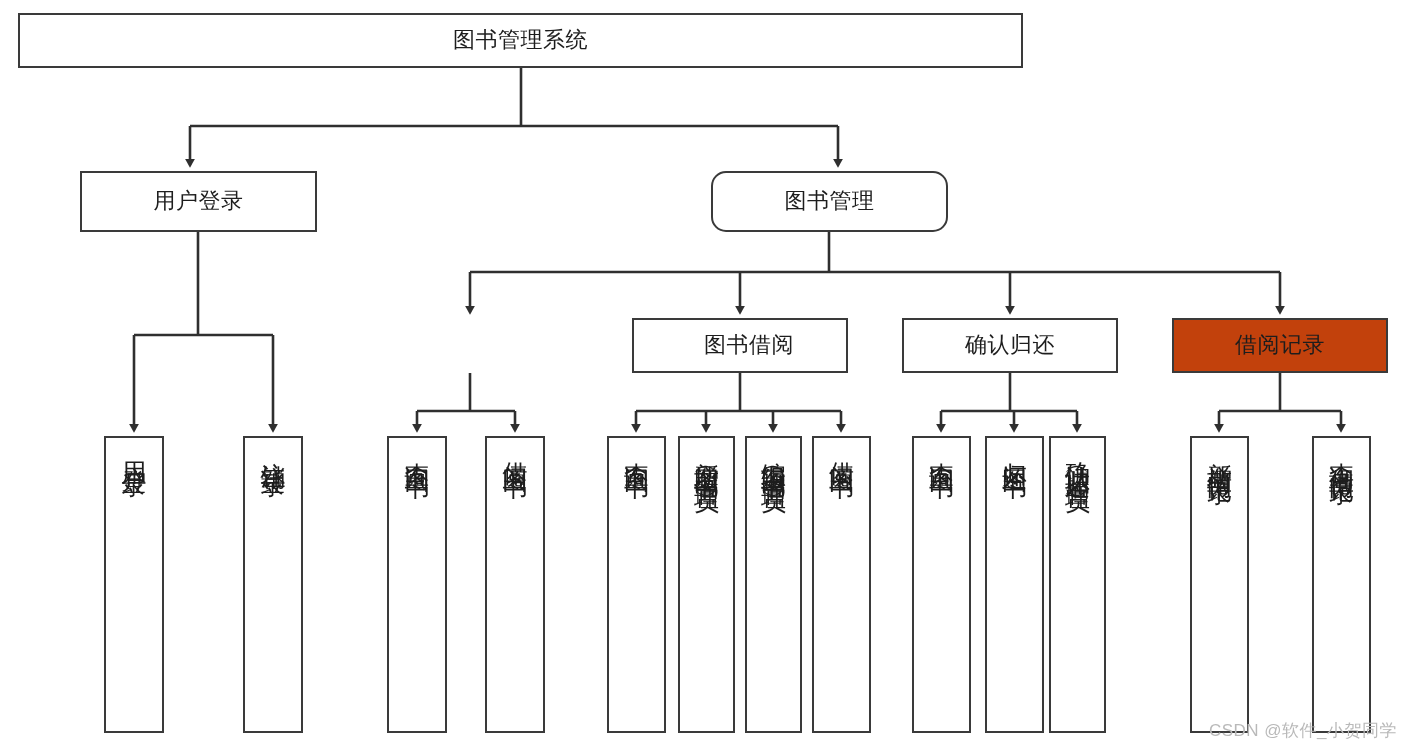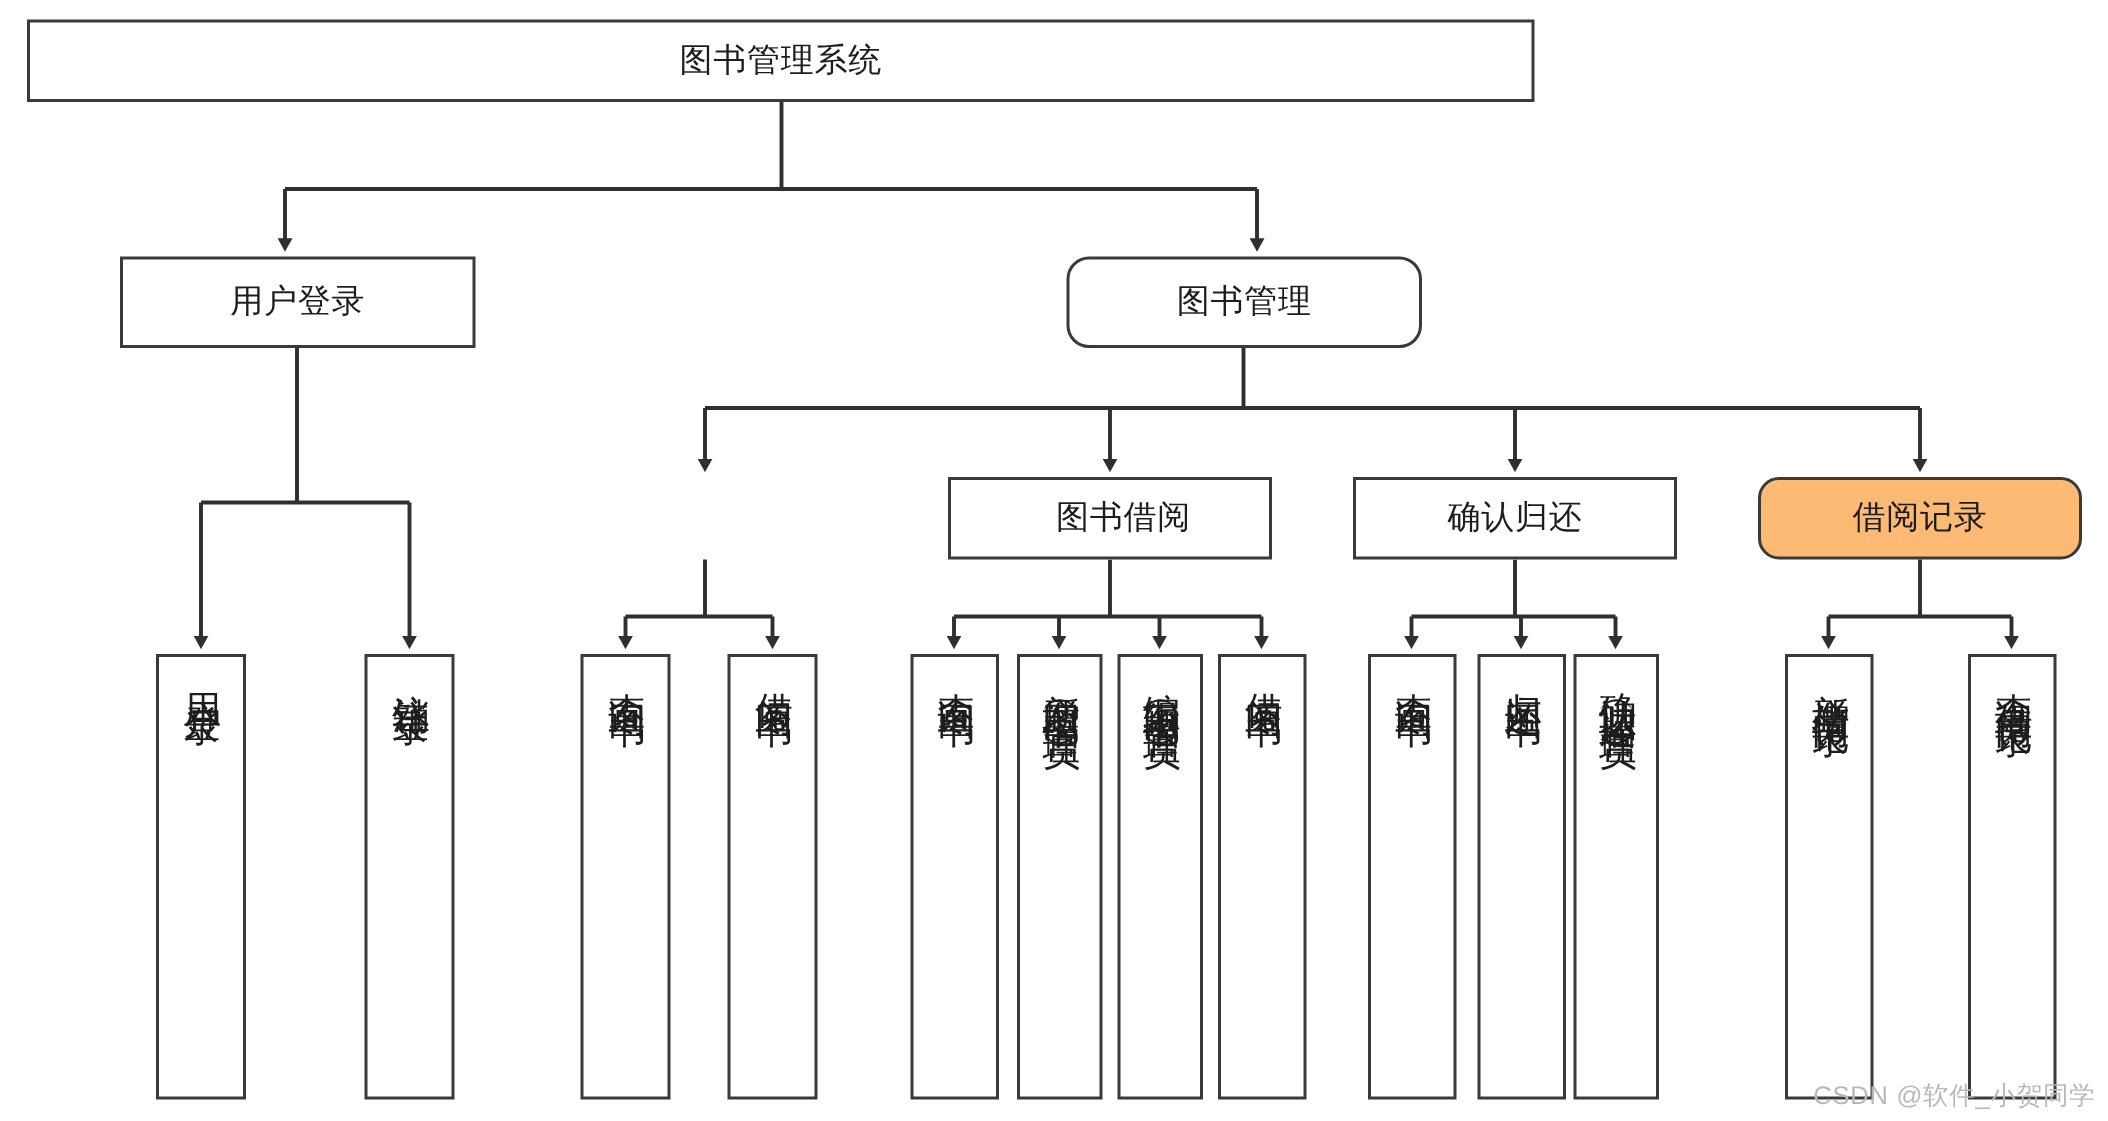--- a/index.html
+++ b/index.html
@@ -139,21 +139,21 @@
   <div class="node horiz" style="left: 711px; top: 171px; width: 237px; height: 61px; border-color: rgb(58, 58, 58); background: rgb(255, 255, 255); color: rgb(29, 29, 29); border-radius: 15px;">
     <span class="node-label">图书管理</span>
   </div>
 
   <div class="node horiz" style="left: 632px; top: 318px; width: 216px; height: 55px; border-color: rgb(58, 58, 58); background: rgb(255, 255, 255); color: rgb(29, 29, 29); padding-left: 18px;">
     <span class="node-label">图书借阅</span>
   </div>
   <div class="node horiz" style="left: 902px; top: 318px; width: 216px; height: 55px; border-color: rgb(58, 58, 58); background: rgb(255, 255, 255); color: rgb(29, 29, 29);">
     <span class="node-label">确认归还</span>
   </div>
-  <div class="node horiz" style="left: 1172px; top: 318px; width: 216px; height: 55px; border-color: rgb(58, 58, 58); background: #fdba74; color: rgb(29, 29, 29); border-radius: 14px;">
+  <div class="node horiz" style="left: 1172px; top: 318px; width: 216px; height: 55px; border-color: rgb(58, 58, 58); background: #c2410c; color: rgb(29, 29, 29);">
     <span class="node-label">借阅记录</span>
   </div>
 
   <div class="node vert" style="left: 104px; top: 436px; width: 60px; height: 297px; border-color: rgb(58, 58, 58); background: rgb(255, 255, 255); color: rgb(29, 29, 29);">
     <span class="node-label">用户登录</span>
   </div>
   <div class="node vert" style="left: 243px; top: 436px; width: 60px; height: 297px; border-color: rgb(58, 58, 58); background: rgb(255, 255, 255); color: rgb(29, 29, 29);">
     <span class="node-label">注销登录</span>
   </div>
   <div class="node vert" style="left: 387px; top: 436px; width: 60px; height: 297px; border-color: rgb(58, 58, 58); background: rgb(255, 255, 255); color: rgb(29, 29, 29);">

